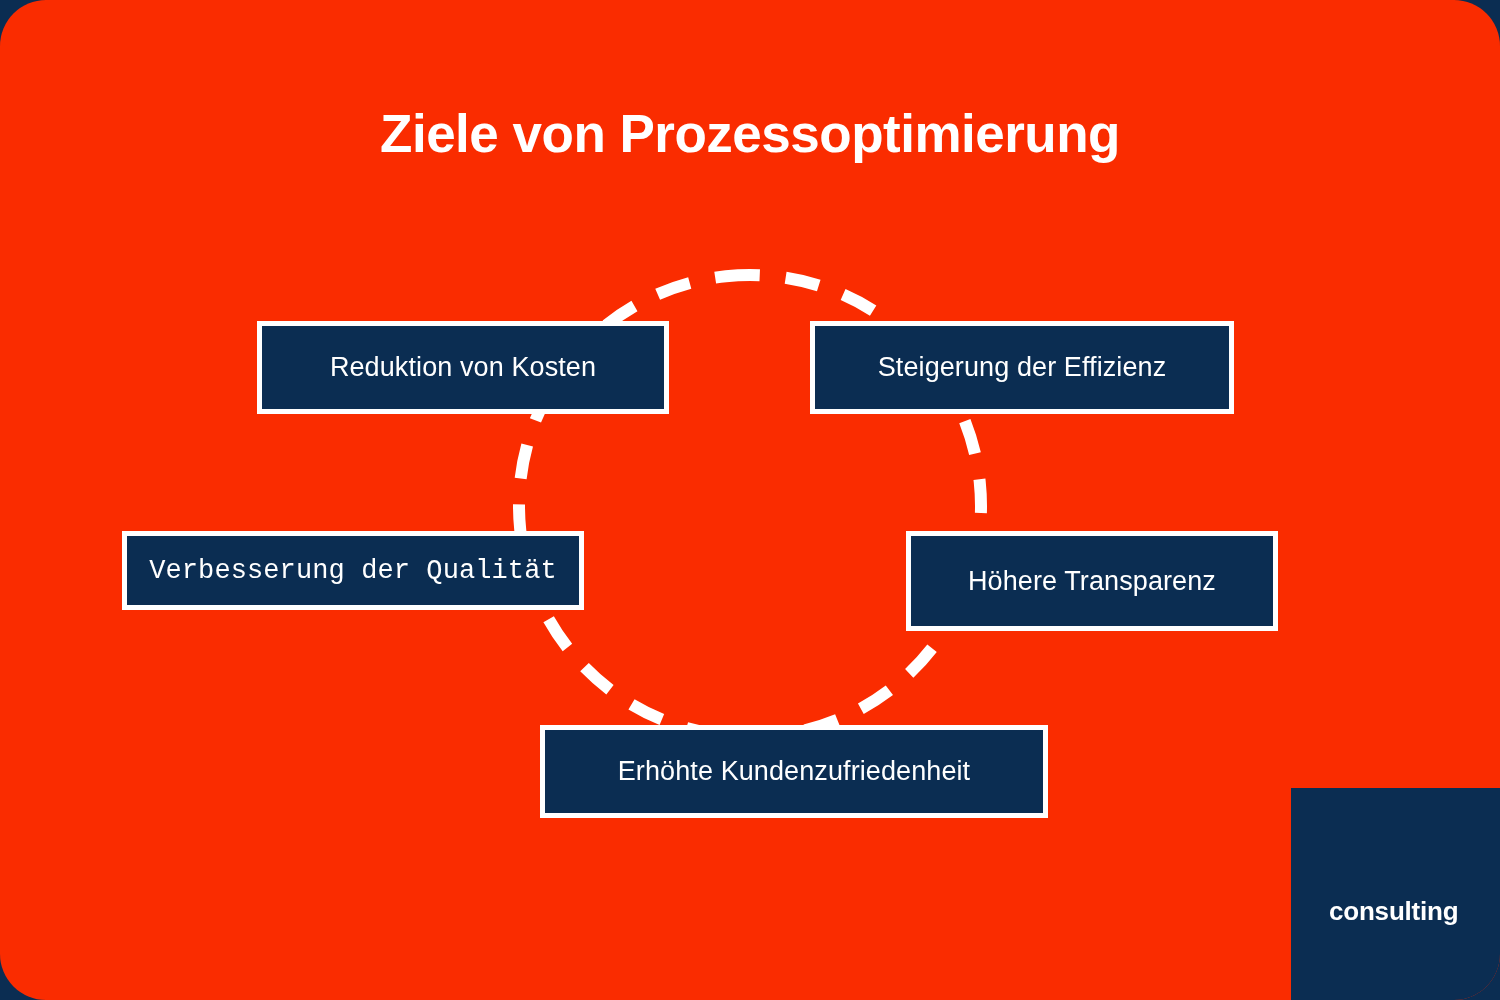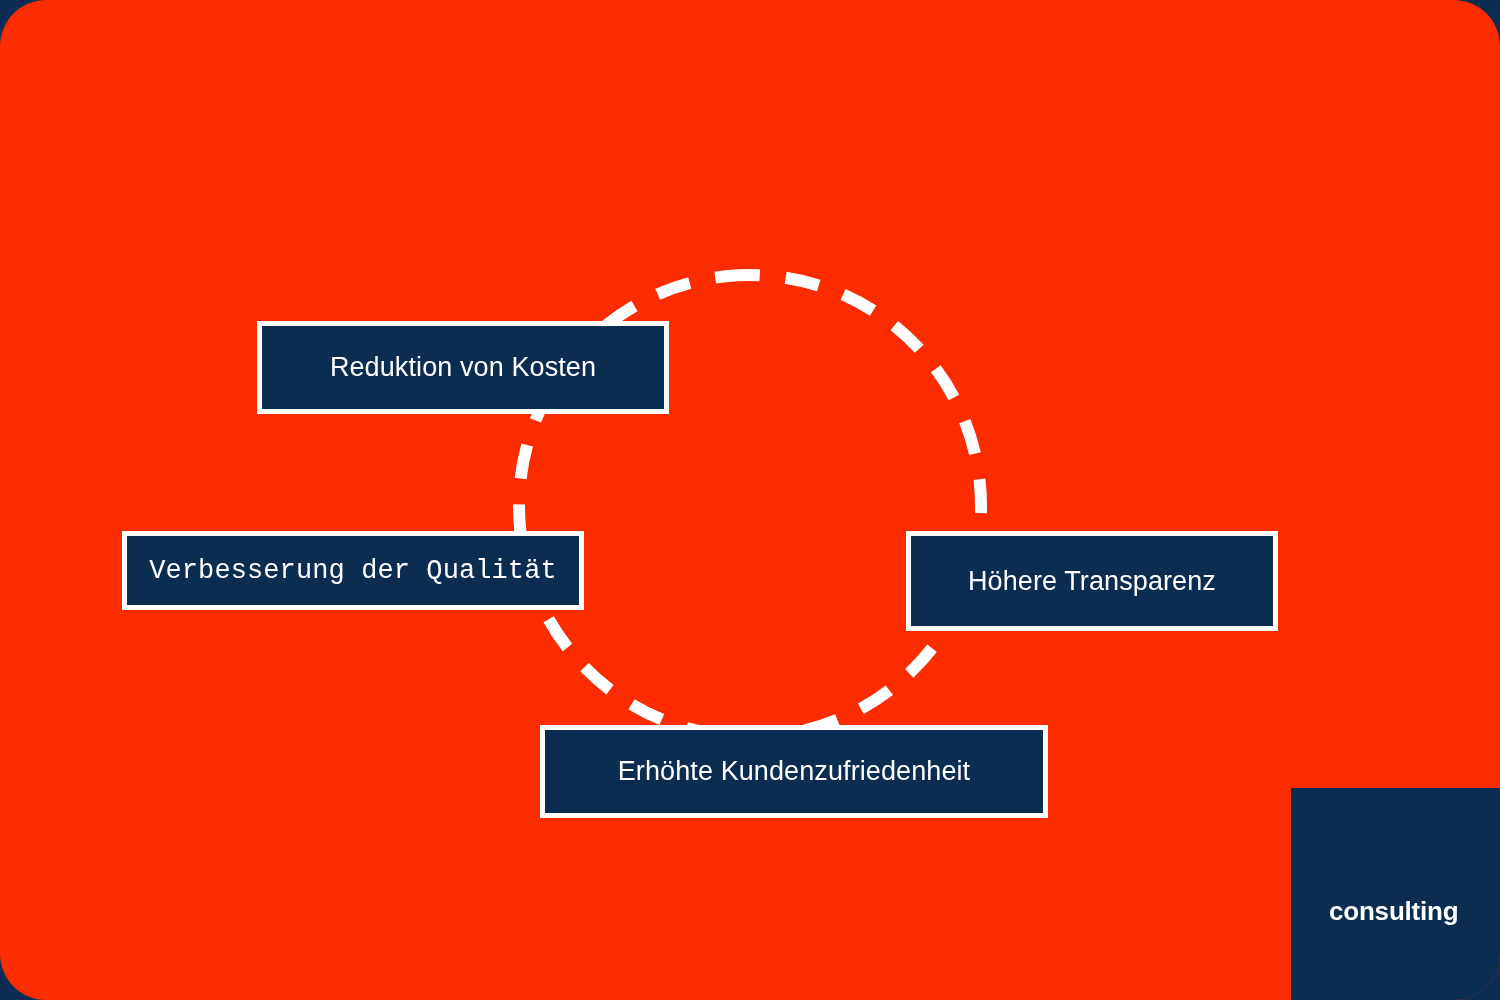--- a/index.html
+++ b/index.html
@@ -114,31 +114,35 @@
     letter-spacing: -0.2px;
     line-height: 1;
   }
 </style>
 </head>
 <body>
 
 <div id="canvas">
   <div class="panel">
 
+    <div class="title">Ziele von Prozessoptimierung</div>
 
     <div class="circle-wrap">
       <svg width="500" height="500" viewBox="0 0 500 500" aria-hidden="true">
         <circle cx="250" cy="250" r="231" fill="none" stroke="#ffffff" stroke-width="12" stroke-linecap="butt" stroke-dasharray="34 26" transform="rotate(-96 250 250)"></circle>
       </svg>
     </div>
 
     <div class="node node-0">
       <span>Reduktion von Kosten</span>
     </div>
 
+    <div class="node node-1">
+      <span>Steigerung der Effizienz</span>
+    </div>
 
     <div class="node node-2">
       <span>Verbesserung der Qualität</span>
     </div>
 
     <div class="node node-3">
       <span>Höhere Transparenz</span>
     </div>
 
     <div class="node node-4">

